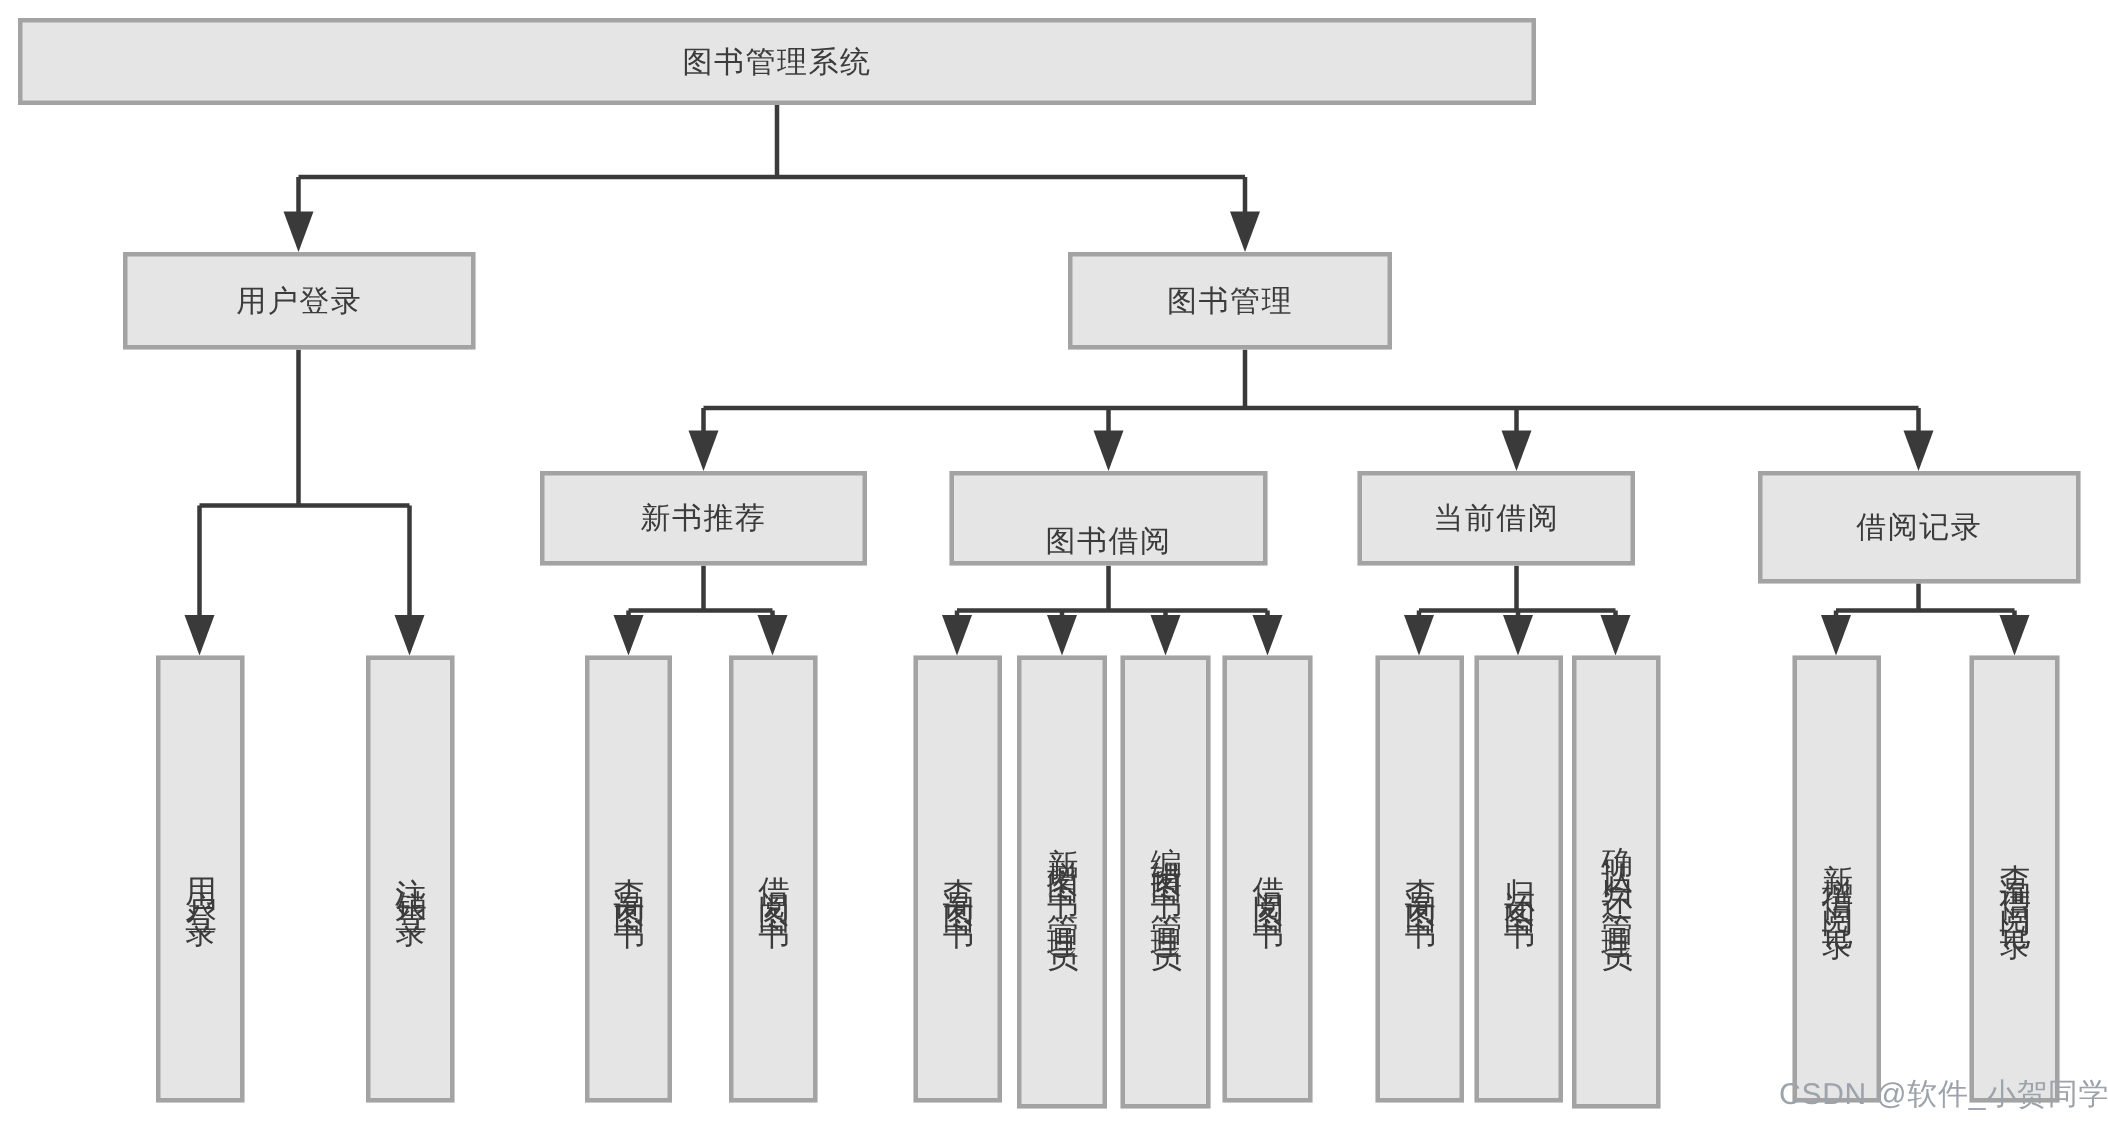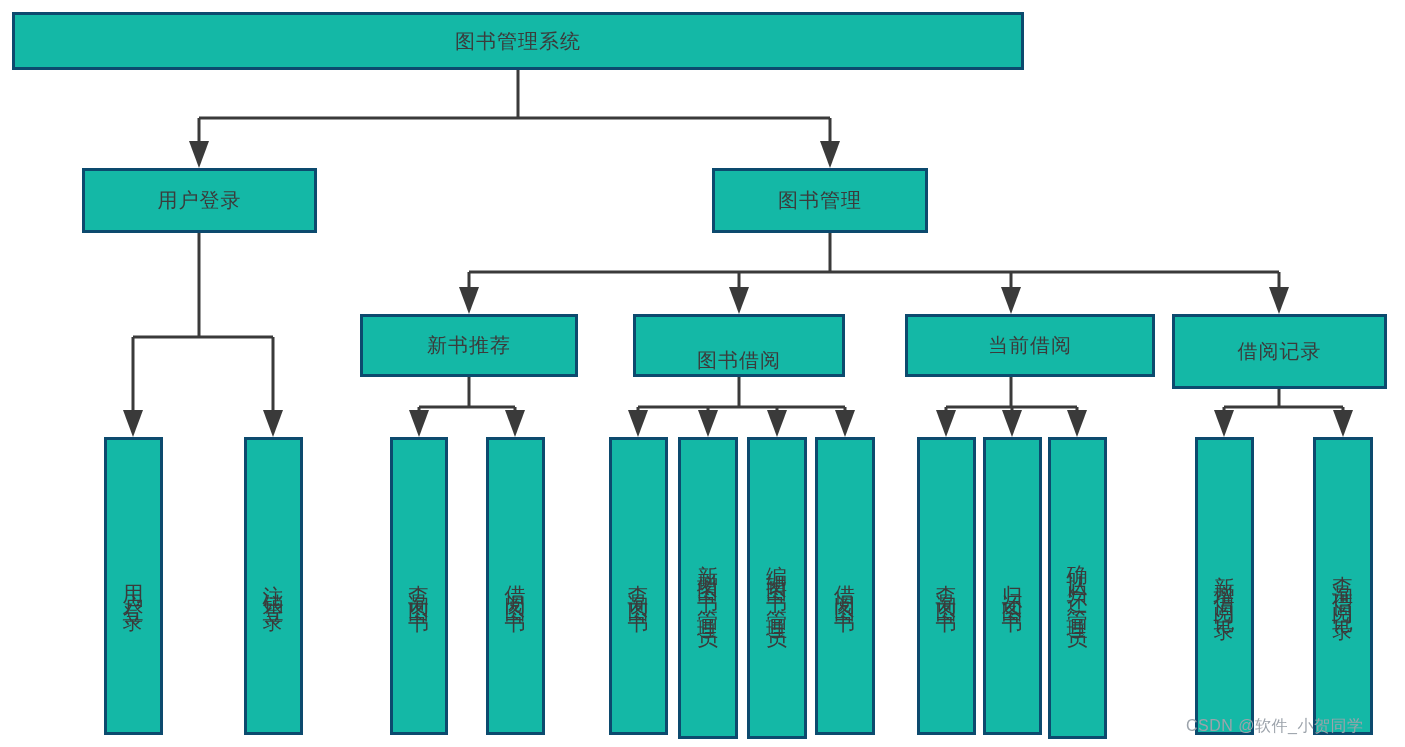--- a/index.html
+++ b/index.html
@@ -12,22 +12,22 @@
     font-family: "Liberation Sans", sans-serif;
     overflow: hidden;
   }
   svg.connectors {
     position: absolute;
     left: 0; top: 0;
     width: 1405px; height: 747px;
   }
   .node {
     position: absolute;
-    background: #14b8a6;
-    border: 3px solid #0c4a6e;
+    background: #e5e5e5;
+    border: 3px solid #a3a3a3;
     display: flex;
     align-items: center;
     justify-content: center;
     color: #3b3b3b;
   }
   .hbox span {
     font-size: 20px;
     letter-spacing: 1px;
     white-space: nowrap;
   }
@@ -36,21 +36,21 @@
     text-orientation: mixed;
     font-size: 21px;
     letter-spacing: 9px;
     line-height: 1;
     white-space: nowrap;
   }
   .watermark {
     position: absolute;
     left: 1186px;
     top: 716px;
-    font-size: 16px;
+    font-size: 20px;
     color: #9ca3ab;
     white-space: nowrap;
     letter-spacing: 0.5px;
   }
 </style>
 </head>
 <body>
 
 <div class="canvas">
 
@@ -107,21 +107,21 @@
   <div class="node hbox" style="left:712px; top:168px; width:216px; height:65px;">
     <span>图书管理</span>
   </div>
 
   <div class="node hbox" style="left:360px; top:314px; width:218px; height:63px;">
     <span>新书推荐</span>
   </div>
   <div class="node hbox" style="left:633px; top:314px; width:212px; height:63px;align-items:flex-end;">
     <span>图书借阅</span>
   </div>
-  <div class="node hbox" style="left:905px; top:314px; width:250px; height:63px;">
+  <div class="node hbox" style="left:905px; top:314px; width:185px; height:63px;">
     <span>当前借阅</span>
   </div>
   <div class="node hbox" style="left:1172px; top:314px; width:215px; height:75px;">
     <span>借阅记录</span>
   </div>
 
   <div class="node vbox" style="left:104px; top:437px; width:59px; height:298px;">
     <span>用户登录</span>
   </div>
   <div class="node vbox" style="left:244px; top:437px; width:59px; height:298px;">

